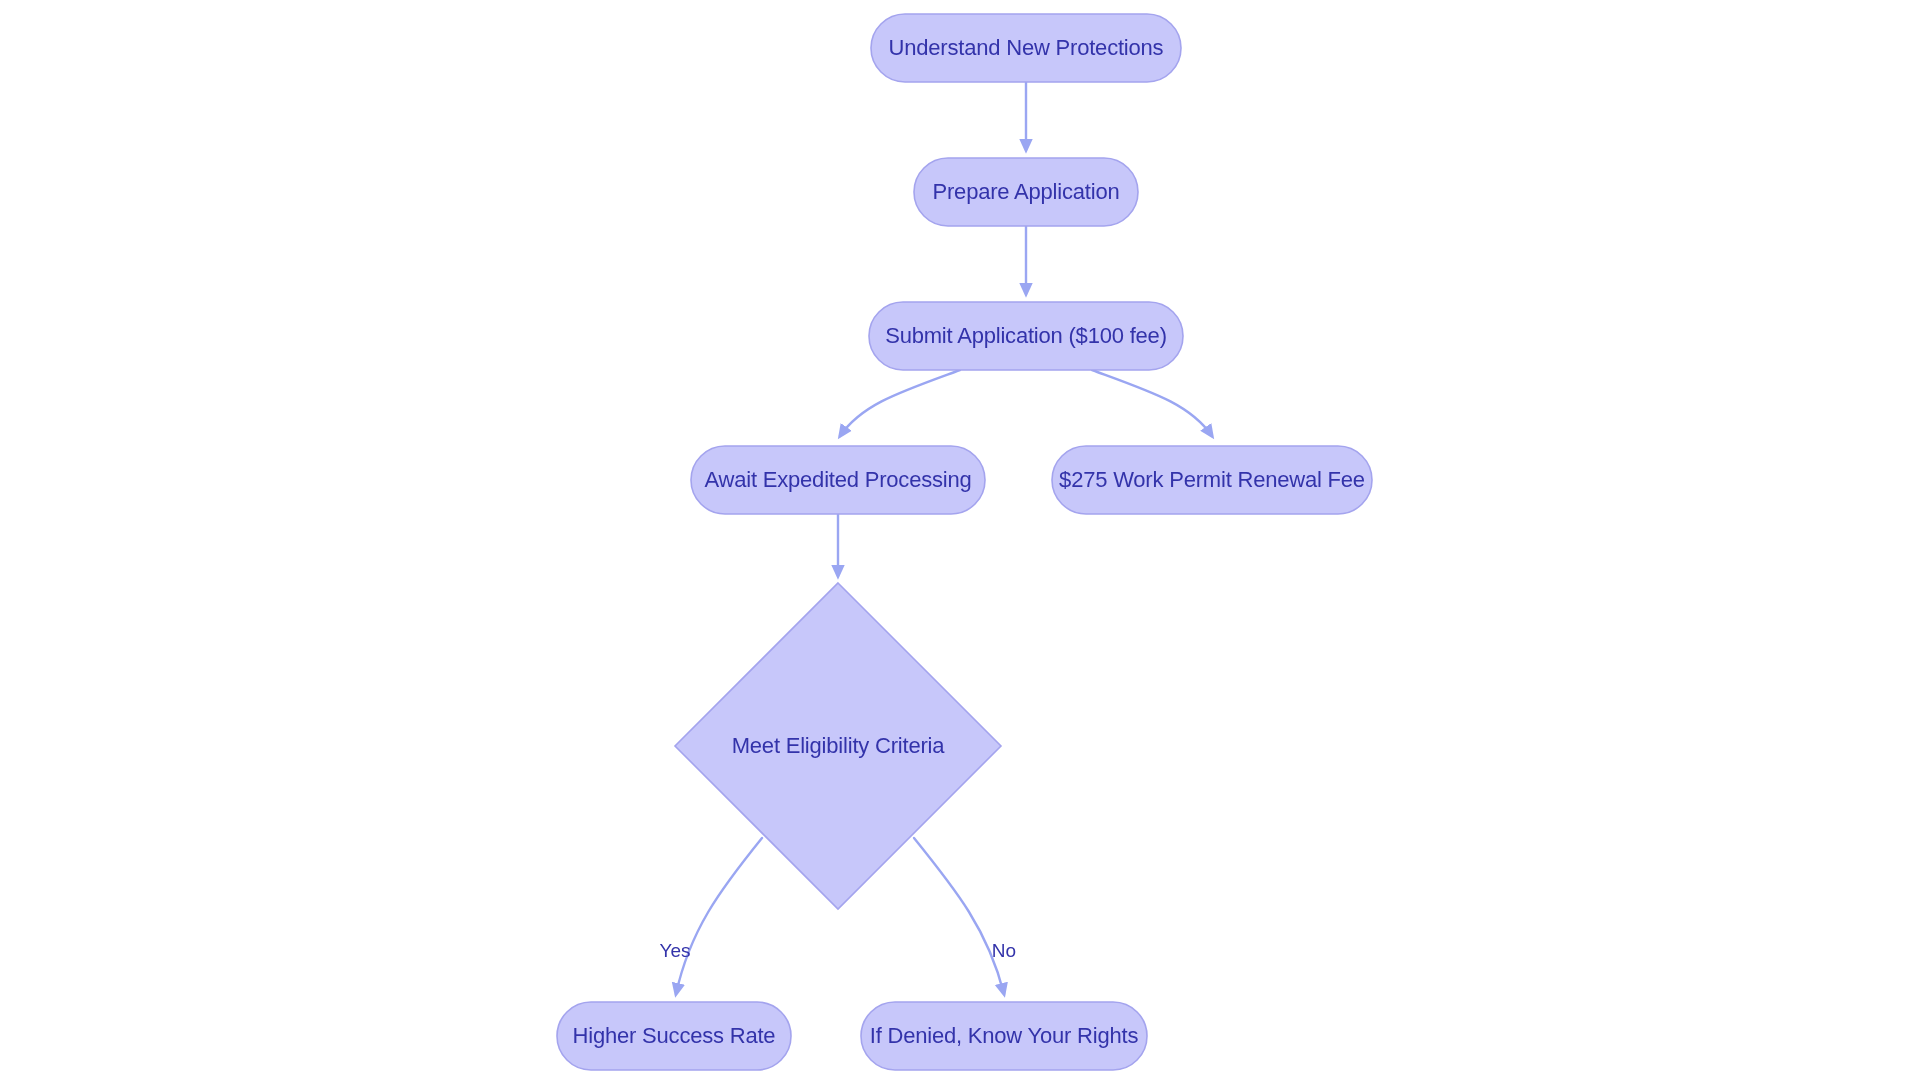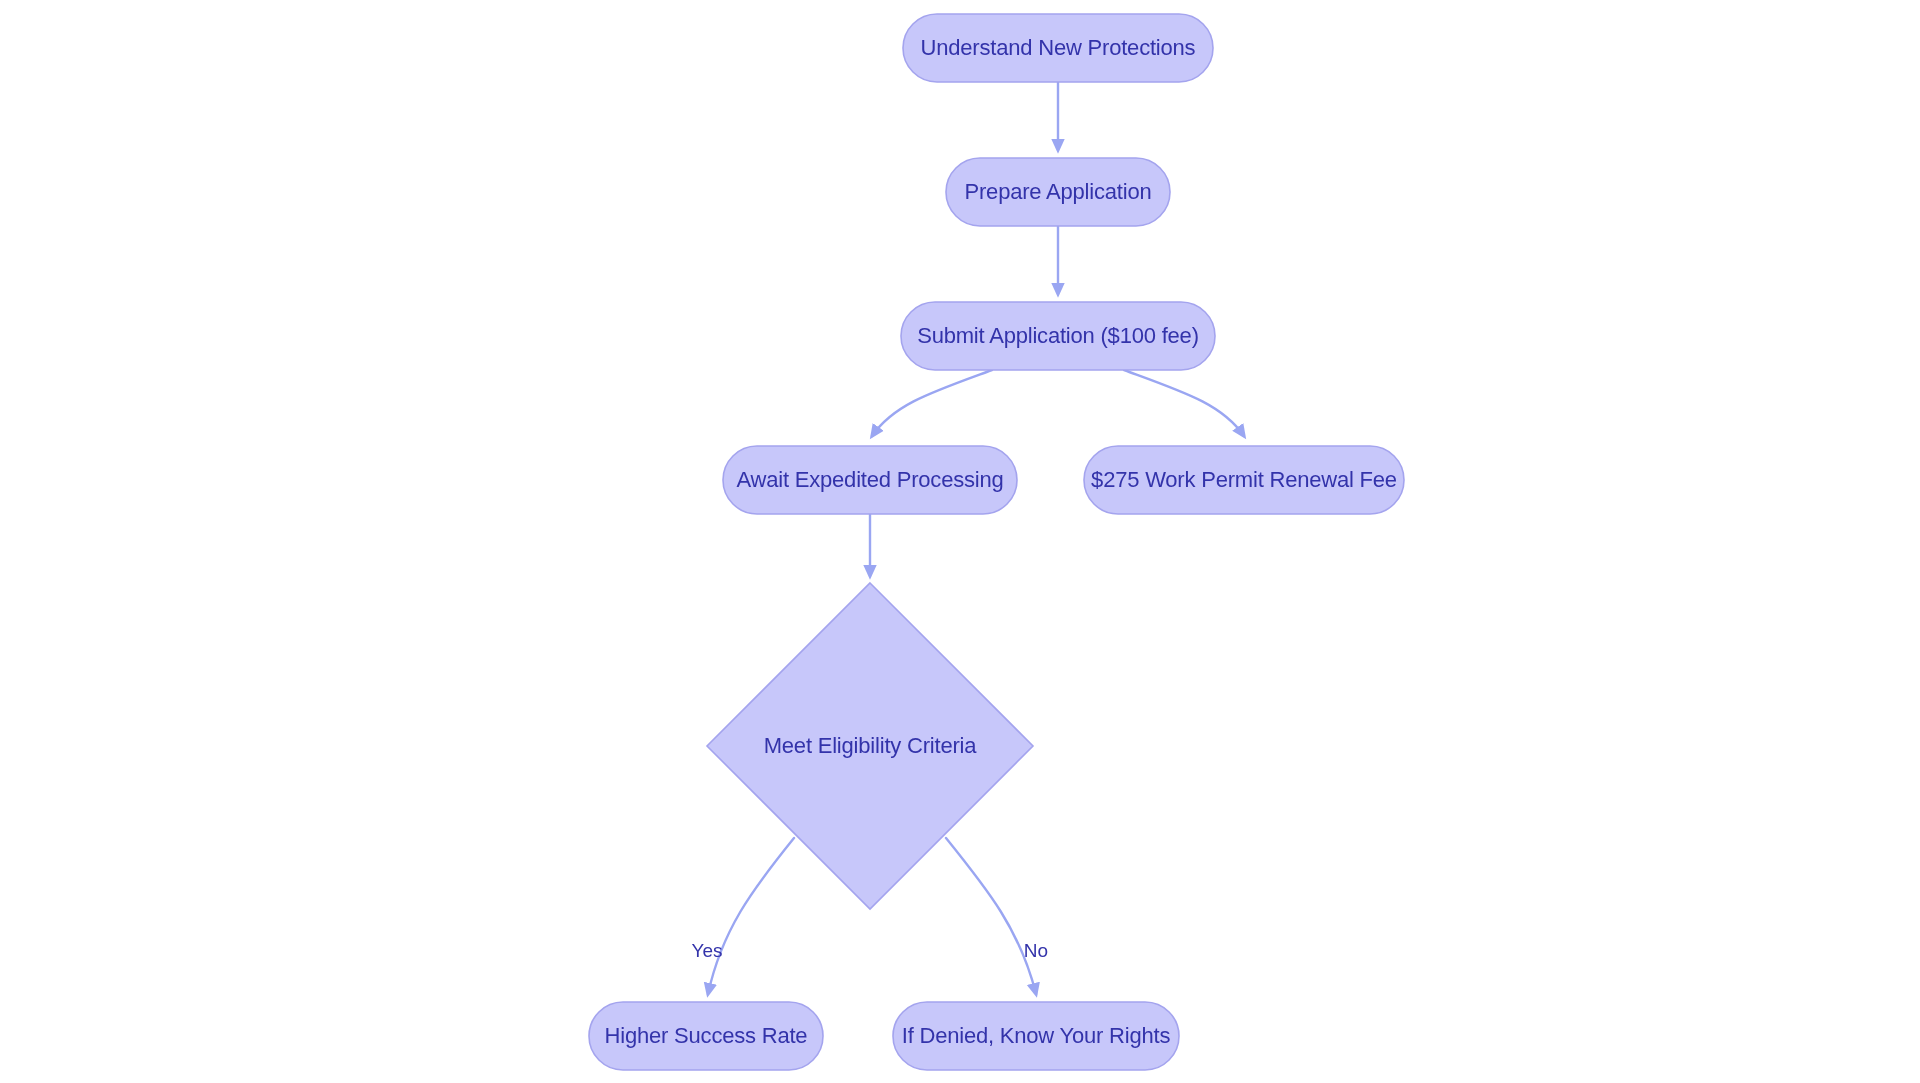--- a/index.html
+++ b/index.html
@@ -13,21 +13,20 @@
     height: 1083px;
     font-family: "Liberation Sans", sans-serif;
     overflow: hidden;
     position: relative;
   }
   #flow-root {
     position: absolute;
     left: 0; top: 0;
     width: 1860px;
     height: 1083px;
-    margin-left: 32px;
   }
   svg#flow-svg {
     position: absolute;
     left: 0; top: 0;
     width: 1920px;
     height: 1083px;
     display: block;
   }
   .node-label {
     font-family: "Liberation Sans", sans-serif;

